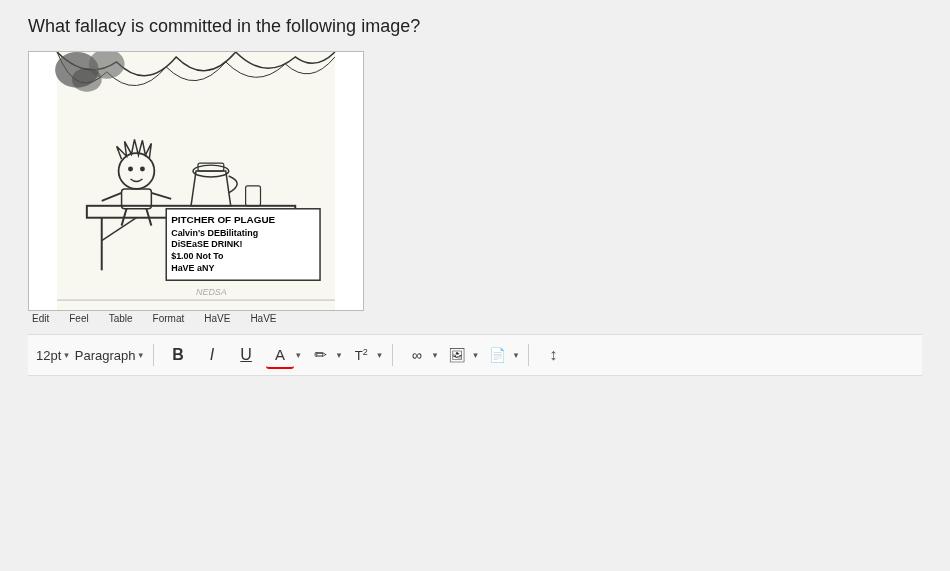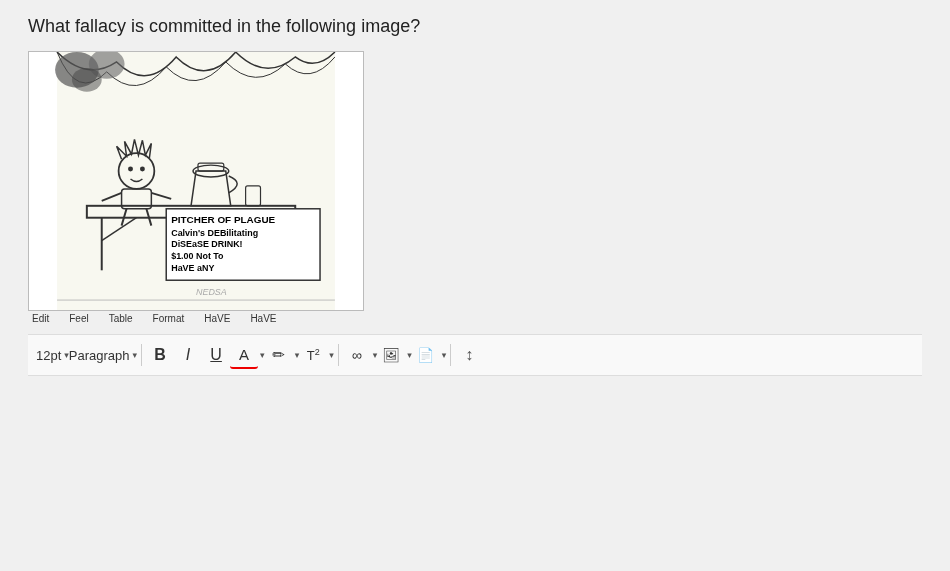--- a/index.html
+++ b/index.html
@@ -62,20 +62,21 @@
     }
 
     .menu-item {
       cursor: pointer;
       padding: 2px 0;
     }
 
     .editor-toolbar {
       display: flex;
       align-items: center;
+      gap: 6px;
       background: #f9f9f9;
       border-top: 1px solid #ddd;
       border-bottom: 1px solid #ddd;
       padding: 6px 8px;
     }
 
     .toolbar-select {
       font-size: 13px;
       color: #333;
       display: flex;

